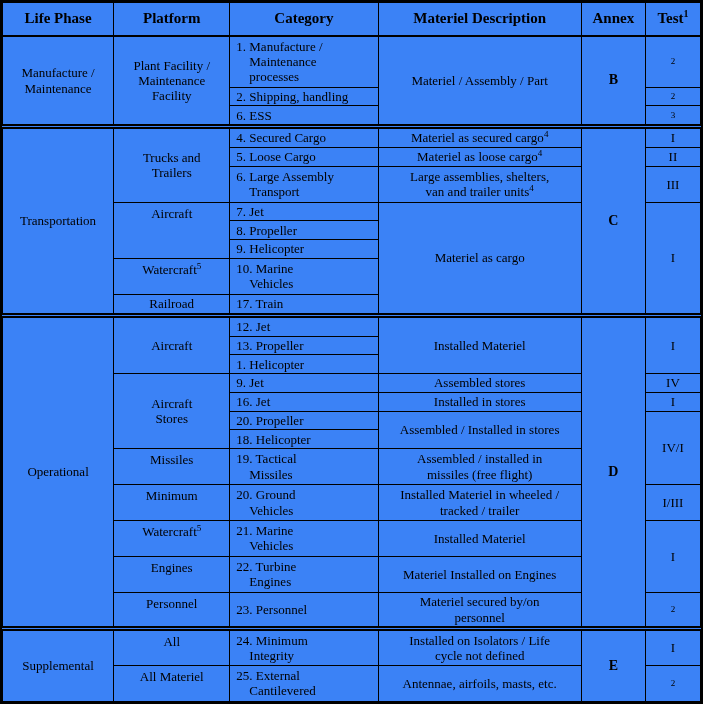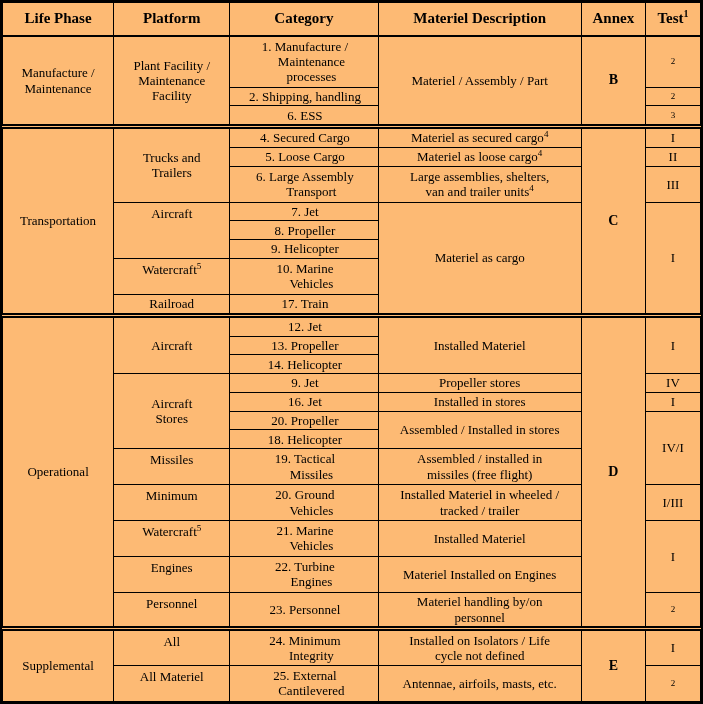--- a/index.html
+++ b/index.html
@@ -5,21 +5,21 @@
   html, body {
     margin: 0;
     padding: 0;
     background: #ffffff;
     font-family: "Liberation Serif", serif;
     color: #000;
   }
   .page {
     width: 703px;
     height: 704px;
-    background: #fdba74;
+    background: #3b82f6;
     box-sizing: border-box;
   }
   .table-wrap {
     box-sizing: border-box;
     border: 2px solid #000;
     width: 703px;
     height: 704px;
   }
   table {
     border-collapse: collapse;
@@ -50,21 +50,21 @@
     height: 27px;
     padding: 2px 2px;
   }
   th sup { font-size: 10px; }
 
   
   tr.sec-start > td { border-top: 5px double #000; }
 
   
   td.cat {
-    text-align: center;
+    text-align: left;
     padding-left: 19px;
     text-indent: -13px;
     white-space: pre-line;
   }
   td.pre   { white-space: pre-line; }
   td.annex { font-weight: bold; font-size: 14px; }
   td.test  { font-size: 13px; }
   td.fn    { font-size: 9px; }   
   td.vtop  { vertical-align: top; padding-top: 3px; }
   sup { font-size: 9px; line-height: 0; }
@@ -171,27 +171,27 @@
     <td rowspan="3">Aircraft</td>
     <td class="cat">12. Jet</td>
     <td rowspan="3">Installed Materiel</td>
     <td class="annex" rowspan="12">D</td>
     <td class="test" rowspan="3">I</td>
   </tr>
   <tr class="h1">
     <td class="cat">13. Propeller</td>
   </tr>
   <tr class="h1">
-    <td class="cat">14. Helicopter</td>
+    <td class="cat">1. Helicopter</td>
   </tr>
   <tr class="h1">
     <td class="pre" rowspan="4">Aircraft
 Stores</td>
     <td class="cat">9. Jet</td>
-    <td>Propeller stores</td>
+    <td>Assembled stores</td>
     <td class="test">IV</td>
   </tr>
   <tr class="h1">
     <td class="cat">16. Jet</td>
     <td>Installed in stores</td>
     <td class="test">I</td>
   </tr>
   <tr class="h1">
     <td class="cat">20. Propeller</td>
     <td rowspan="2">Assembled / Installed in stores</td>
@@ -224,21 +224,21 @@
   </tr>
   <tr class="h2">
     <td class="vtop">Engines</td>
     <td class="cat">22. Turbine
 Engines</td>
     <td>Materiel Installed on Engines</td>
   </tr>
   <tr class="h2">
     <td class="vtop">Personnel</td>
     <td class="cat">23. Personnel</td>
-    <td class="pre">Materiel handling by/on
+    <td class="pre">Materiel secured by/on
 personnel</td>
     <td class="test fn">2</td>
   </tr>
 
   <tr class="h2 sec-start">
     <td rowspan="2">Supplemental</td>
     <td class="vtop">All</td>
     <td class="cat">24. Minimum
 Integrity</td>
     <td class="pre">Installed on Isolators / Life

